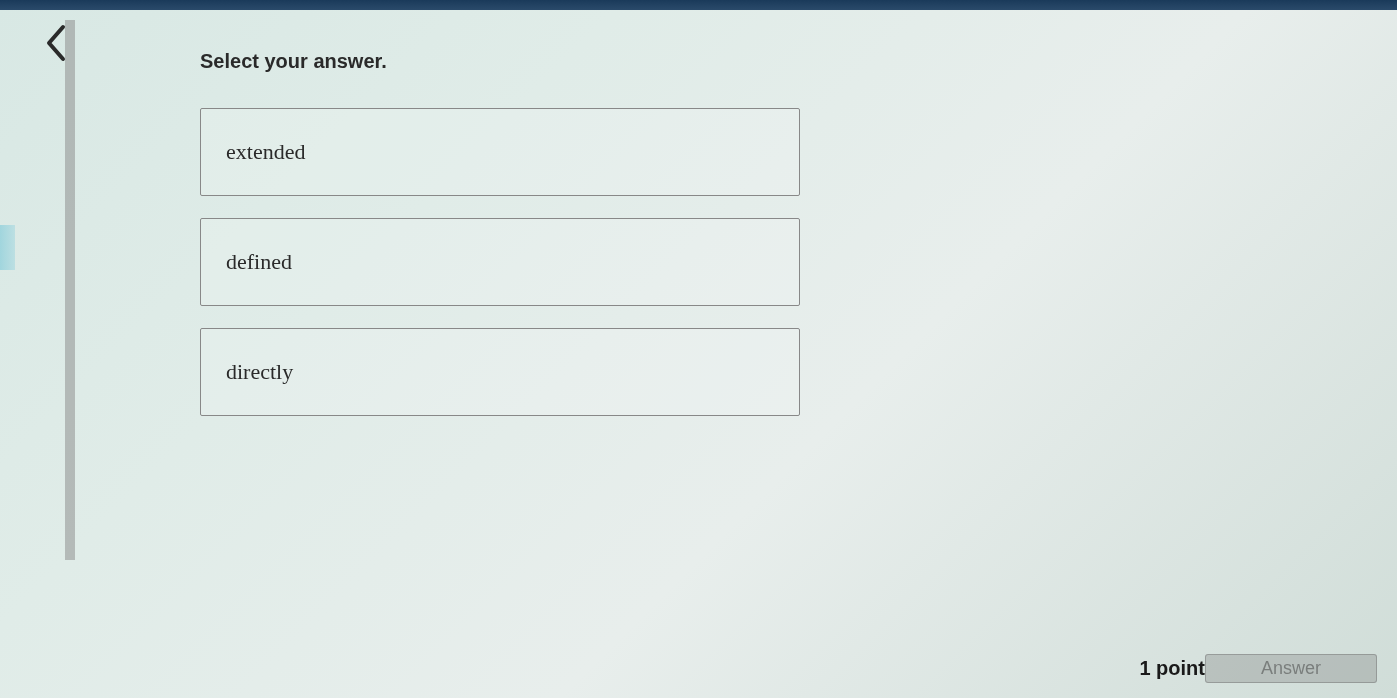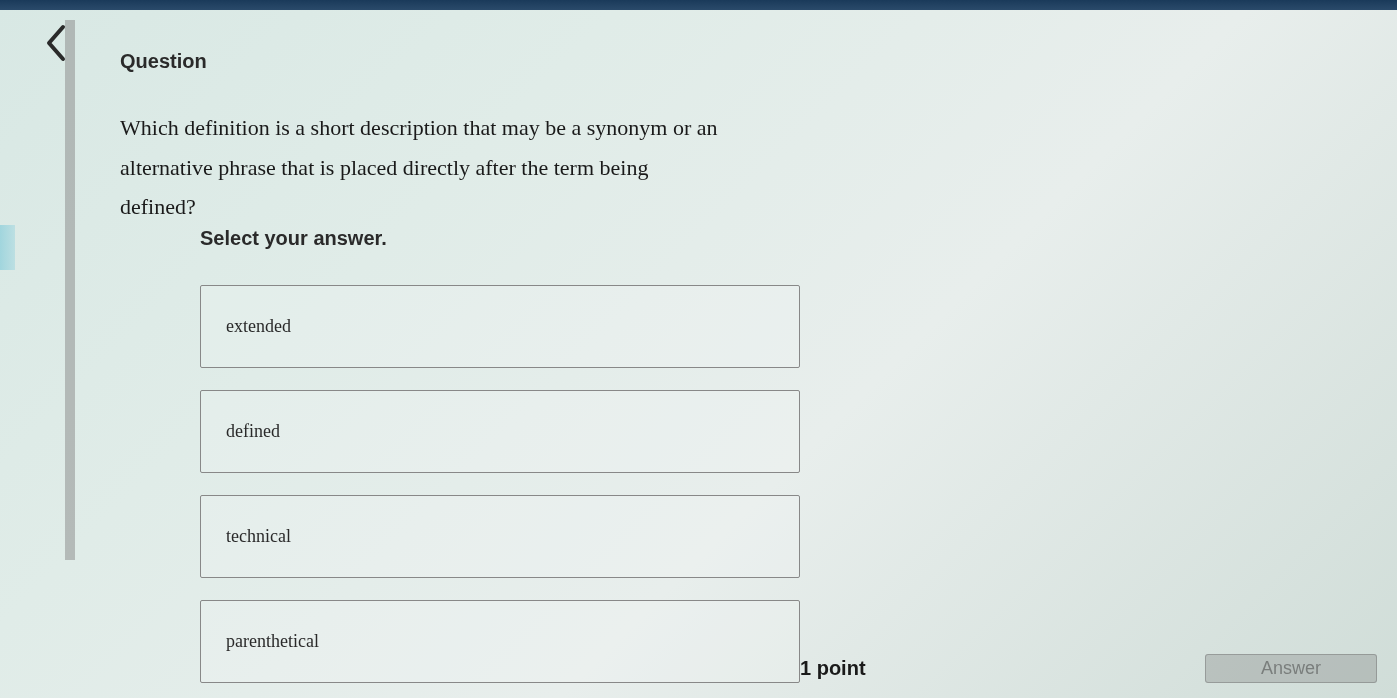--- a/index.html
+++ b/index.html
@@ -91,32 +91,32 @@
       font-size: 20px;
       color: #2a2a2a;
       margin-bottom: 35px;
     }
     .option {
       border: 1.5px solid #888;
       background: rgba(255,255,255,0.15);
       padding: 30px 25px;
       margin-bottom: 22px;
       font-family: Georgia, 'Times New Roman', serif;
-      font-size: 18px;
+      font-size: 22px;
       color: #2a2a2a;
       cursor: pointer;
       border-radius: 2px;
     }
     .footer {
       position: absolute;
       bottom: 15px;
       left: 800px;
       right: 20px;
       display: flex;
-      justify-content: space-between;
+      justify-content: flex-end;
       align-items: center;
     }
     .points {
       font-family: -apple-system, BlinkMacSystemFont, 'Segoe UI', Arial, sans-serif;
       font-weight: 700;
       font-size: 20px;
       color: #1a1a1a;
     }
     .answer-button {
       background: rgba(120,120,120,0.3);
@@ -137,38 +137,31 @@
 <div class="back-button">
   <svg viewBox="0 0 24 40">
     <path d="M 20 4 L 6 20 L 20 36" stroke="#2a2a2a" stroke-width="4" fill="none" stroke-linecap="round" stroke-linejoin="round"></path>
   </svg>
 </div>
 
 <div class="left-sidebar"></div>
 <div class="left-tab"></div>
 
 <div class="content">
-  <div class="question-section">
-    <div class="question-label">Question</div>
-    <div class="question-text">Which definition is a short description that may be a synonym or an alternative phrase that is placed directly after the term being defined?</div>
-  </div>
 
   <div class="answer-section">
     <div class="answer-label">Select your answer.</div>
     <div class="option">
       <span>extended</span>
     </div>
     <div class="option">
       <span>defined</span>
     </div>
     <div class="option">
-      <span>technical</span>
-    </div>
-    <div class="option">
-      <span>parenthetical</span>
+      <span>directly</span>
     </div>
   </div>
 </div>
 
 <div class="footer">
   <div class="points">1 point</div>
   <button class="answer-button">Answer</button>
 </div>
 
 </body></html>

